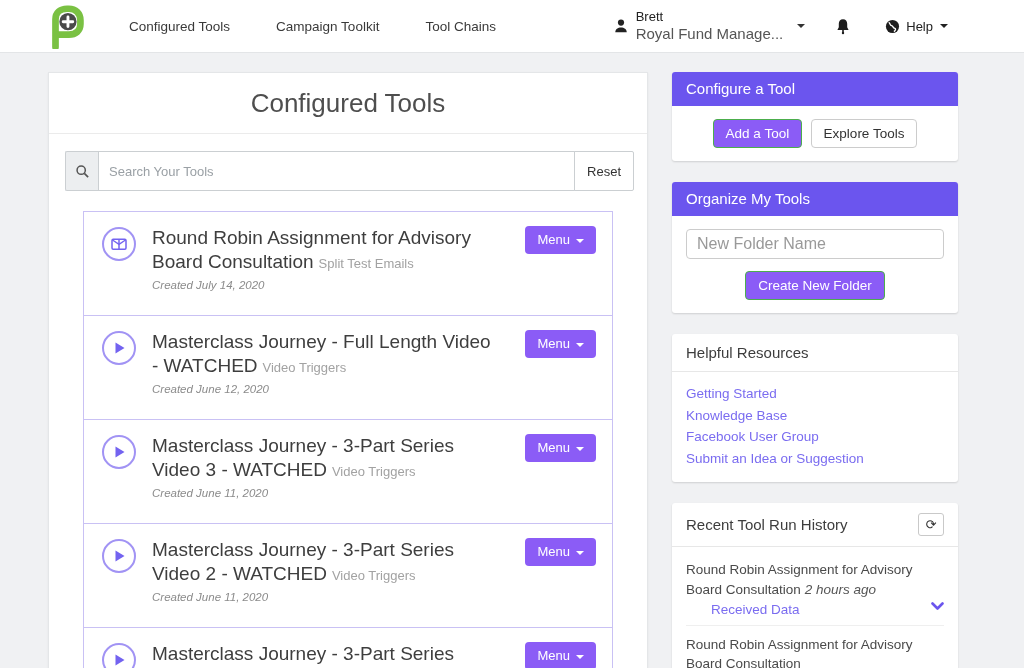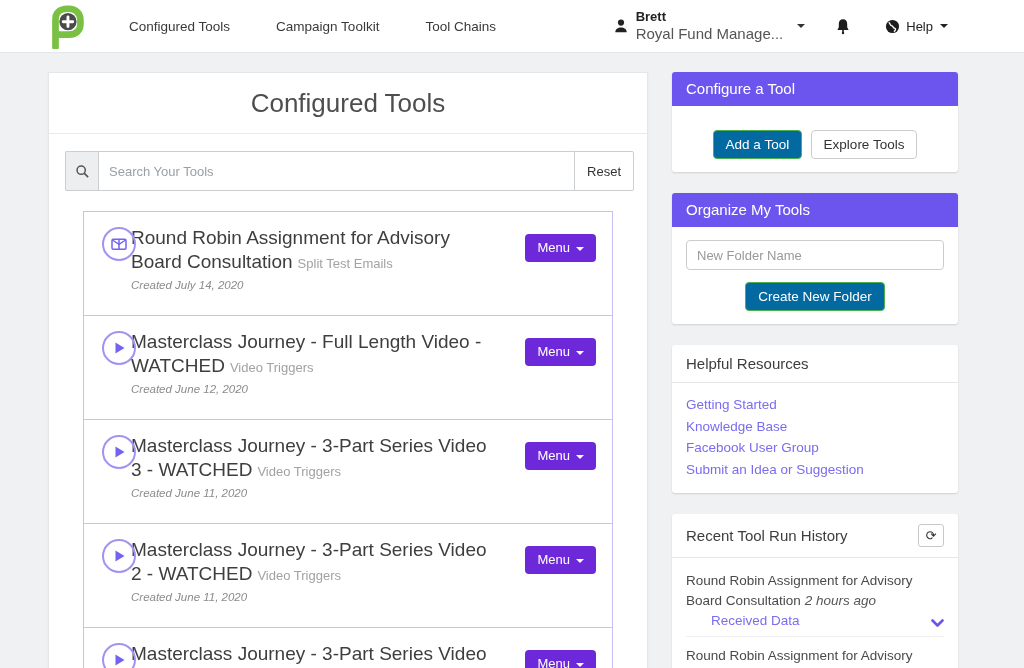--- a/index.html
+++ b/index.html
@@ -8,21 +8,21 @@
 
   
   .navbar { height:53px; background:#fff; border-bottom:1px solid #e3e5e7;
             display:flex; align-items:center; padding:0 76px 0 44px; }
   .brand { margin-right:24px; display:flex; align-items:center; }
   .nav-links { display:flex; align-items:center; }
   .nav-link { font-size:13.5px; color:#3a3a3a; padding:0 15px; margin-right:16px; cursor:pointer; text-decoration:none; }
   .nav-right { margin-left:auto; display:flex; align-items:center; }
   .user-block { display:flex; align-items:center; cursor:pointer; }
   .user-text { margin-left:7px; line-height:1.15; }
-  .user-name { font-size:13px; color:#222;font-weight:bold; }
+  .user-name { font-size:13px; color:#222; }
   .user-org { font-size:15px; color:#555; }
   .caret { display:inline-block; width:0; height:0; border-left:4px solid transparent;
            border-right:4px solid transparent; border-top:4px solid currentColor;
            margin-left:7px; vertical-align:middle; }
   .user-block .caret { margin-left:14px; color:#333; }
   .bell-wrap { margin:0 34px 0 30px; cursor:pointer; display:flex; }
   .help-block { display:flex; align-items:center; cursor:pointer; font-size:13px; color:#222; }
   .help-block svg { margin-right:6px; }
 
   
@@ -42,60 +42,60 @@
   .reset-btn { border:1px solid #cbcfd2; background:#fff; font-size:13px; color:#333;
                padding:0 12px; margin-left:-1px; cursor:pointer; border-radius:0 2px 2px 0;
                font-family:"Liberation Sans",sans-serif; }
 
   
   .tool-list { list-style:none; width:530px; margin:21px auto 0; }
   .tool-item { position:relative; background:#fff; border:1px solid #c9c1f4; margin-top:-1px;
                min-height:105px; padding:14px 18px 12px 18px; }
   .tool-icon { position:absolute; left:18px; top:15px; width:34px; height:34px; border:2px solid #a193f4;
                border-radius:50%; display:flex; align-items:center; justify-content:center; }
-  .tool-body { margin-left:29px; padding-right:98px; }
+  .tool-body { margin-left:50px; padding-right:98px; }
   .tool-title { font-size:19px; color:#3e3e3e; line-height:1.28; }
   .tool-type { font-size:13px; color:#a2a2a2; margin-left:5px; }
   .tool-created { font-size:11.5px; font-style:italic; color:#8b8b8b; margin-top:4px; }
-  .menu-btn { position:absolute; right:16px; top:22px; background:#6d28d9; color:#fff; border:none;
+  .menu-btn { position:absolute; right:16px; top:14px; background:#8b5cf6; color:#fff; border:none;
               font-size:13px; padding:6px 12px 7px; border-radius:4px; cursor:pointer;
               font-family:"Liberation Sans",sans-serif; }
   .menu-btn .caret { margin-left:6px; color:#fff; }
 
   
   .sidebar { width:286px; margin-left:24px; }
   .panel { background:#fff; border-radius:3px; box-shadow:0 1px 2px rgba(0,0,0,.14);
            margin-bottom:21px; overflow:hidden; }
   .panel-head-purple { background:#6b55ee; color:#fff; font-size:15px; padding:8px 14px 9px; }
   .panel-head-plain { font-size:15px; color:#3d3d3d; padding:10px 14px; border-bottom:1px solid #e7e7e7;
                       display:flex; align-items:center; justify-content:space-between; }
   .panel-body { padding:13px 14px; }
-  .btn-green { background:#0369a1; border:1px solid #4cae4c; color:#fff; font-size:13.5px;
+  .btn-green { background:#8b5cf6; border:1px solid #4cae4c; color:#fff; font-size:13.5px;
                padding:6px 12px; border-radius:4px; cursor:pointer; font-family:"Liberation Sans",sans-serif; }
   .btn-white { background:#fff; border:1px solid #ccc; color:#333; font-size:13.5px;
                padding:6px 12px; border-radius:4px; cursor:pointer; margin-left:4px;
-               font-family:"Liberation Sans",sans-serif;margin-top:11px; }
+               font-family:"Liberation Sans",sans-serif; }
   .center { text-align:center; }
   .folder-input { width:100%; height:30px; border:1px solid #ccc; border-radius:4px; padding:0 10px;
-                  font-size:13px; color:#444; font-family:"Liberation Sans",sans-serif; outline:none; }
+                  font-size:16px; color:#444; font-family:"Liberation Sans",sans-serif; outline:none; }
   .folder-input::placeholder { color:#999; }
   .create-folder-row { text-align:center; margin-top:12px; }
 
   .res-link { display:block; color:#7a6cf0; font-size:13.5px; line-height:1.6; text-decoration:none; cursor:pointer; }
 
   .refresh-btn { width:26px; height:23px; border:1px solid #c9c9c9; border-radius:3px; background:#fff;
                  cursor:pointer; font-size:13px; color:#333; line-height:1;
                  display:flex; align-items:center; justify-content:center; font-family:"DejaVu Sans",sans-serif; }
 
   .history-body { padding:4px 14px 0; }
   .history-item { padding:9px 0 8px; border-bottom:1px solid #efefef; }
   .history-item:last-child { border-bottom:none; }
   .history-title { font-size:13.5px; color:#4a4a4a; line-height:1.45; }
   .history-time { font-style:italic; color:#555; margin-left:4px; }
-  .history-status-row { display:flex; align-items:flex-end; justify-content:space-between;
+  .history-status-row { display:flex; align-items:flex-start; justify-content:space-between;
                         padding-left:25px; margin-top:2px; }
   .history-status { color:#7a6cf0; font-size:13.5px; text-decoration:none; cursor:pointer; }
   .chev { cursor:pointer; display:flex; }
 </style>
 </head>
 <body>
 
 <div class="navbar">
   <div class="brand">
     <svg width="46" height="46" viewBox="0 0 48 48">

